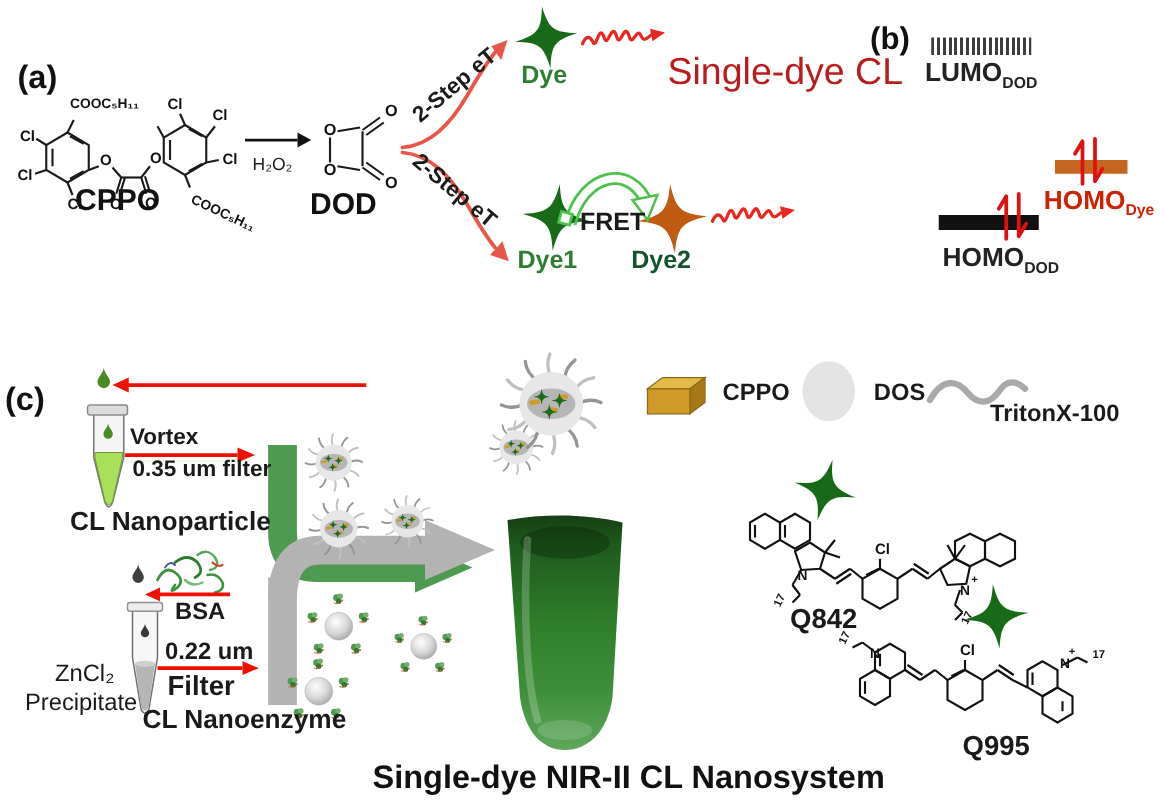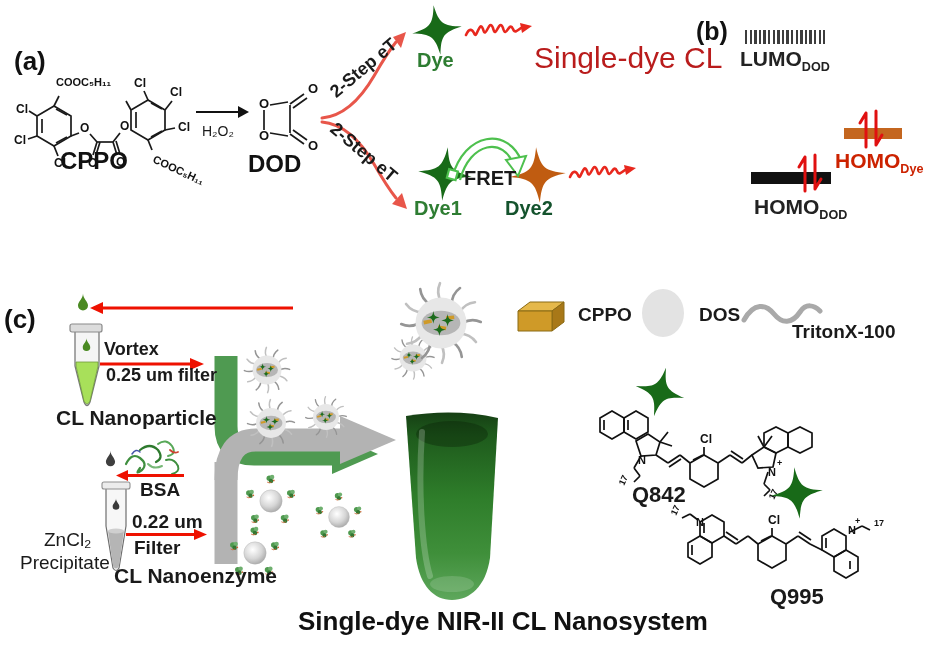--- a/index.html
+++ b/index.html
@@ -250,21 +250,21 @@
 </svg>
 <svg class="abs" style="left:90px;top:302px" width="205" height="12" viewBox="0 0 205 12">
   <line x1="203" y1="6" x2="12" y2="6" stroke="#ee1100" stroke-width="3"></line>
   <polygon points="13,0 0,6 13,12" fill="#ee1100"></polygon>
 </svg>
 <svg class="abs" style="left:100px;top:358px" width="105" height="12" viewBox="0 0 105 12">
   <line x1="0" y1="6" x2="90" y2="6" stroke="#ee1100" stroke-width="3"></line>
   <polygon points="90,0 104,6 90,12" fill="#ee1100"></polygon>
 </svg>
 <div class="abs t" style="left:104px;top:340px;font-size:18px;font-weight:600">Vortex</div>
-<div class="abs t" style="left:106px;top:366px;font-size:18px;font-weight:600">0.25 um filter</div>
+<div class="abs t" style="left:106px;top:366px;font-size:18px;font-weight:600">0.35 um filter</div>
 <div class="abs t" style="left:56px;top:407px;font-size:21px;font-weight:600">CL Nanoparticle</div>
 
 <svg class="abs" style="left:118px;top:434px" width="72" height="46" viewBox="0 0 72 46">
   <g fill="none" stroke-linecap="round">
     <path d="M8,30 q6,-12 14,-6 q8,6 2,12 q-8,6 -2,-2" stroke="#3f8f3f" stroke-width="2.2"></path>
     <path d="M22,16 q10,-8 18,0 q6,8 -2,12" stroke="#2e7a2e" stroke-width="2.2"></path>
     <path d="M40,10 q8,-6 14,2 q5,8 -4,10" stroke="#58a858" stroke-width="2"></path>
     <path d="M48,26 q8,-2 12,6 q2,6 -6,8" stroke="#3f8f3f" stroke-width="2"></path>
     <path d="M30,30 q6,6 14,2" stroke="#77b877" stroke-width="2"></path>
     <path d="M52,16 q4,4 8,2" stroke="#cc4433" stroke-width="1.8"></path>
@@ -287,21 +287,21 @@
   <rect x="5" y="6" width="28" height="7" rx="2" fill="#ececec" stroke="#909090" stroke-width="1.1"></rect>
   <use href="#droplet" x="15" y="22" width="8" height="13" fill="#3a3a3a"></use>
 </svg>
 <div class="abs t" style="left:44px;top:530px;font-size:19px;font-weight:500">ZnCl₂</div>
 <div class="abs t" style="left:20px;top:553px;font-size:19px;font-weight:500">Precipitate</div>
 <svg class="abs" style="left:126px;top:529px" width="82" height="11" viewBox="0 0 82 11">
   <line x1="0" y1="5.5" x2="68" y2="5.5" stroke="#ee1100" stroke-width="3"></line>
   <polygon points="68,0 81,5.5 68,11" fill="#ee1100"></polygon>
 </svg>
 <div class="abs t" style="left:132px;top:512px;font-size:19px;font-weight:600">0.22 um</div>
-<div class="abs t" style="left:134px;top:538px;font-size:19px;font-weight:600">Filter</div>
+<div class="abs t" style="left:134px;top:538px;font-size:22px;font-weight:600">Filter</div>
 <div class="abs t" style="left:114px;top:565px;font-size:21px;font-weight:600">CL Nanoenzyme</div>
 
 <svg class="abs" style="left:396px;top:410px" width="112" height="198" viewBox="0 0 112 198">
   <path d="M10,6 C40,1 72,1 102,8 L94,148 C90,176 74,190 56,190 C38,190 24,176 20,148 Z" fill="url(#cuvG)"></path>
   <ellipse cx="56" cy="24" rx="36" ry="13" fill="rgba(8,28,6,0.35)"></ellipse>
   <path d="M26,22 C22,80 26,140 34,166" stroke="rgba(255,255,255,0.22)" stroke-width="6" fill="none" stroke-linecap="round"></path>
   <ellipse cx="56" cy="174" rx="22" ry="8" fill="rgba(255,255,255,0.15)"></ellipse>
 </svg>
 
 <svg class="abs" style="left:512px;top:297px" width="58" height="38" viewBox="0 0 58 38">

